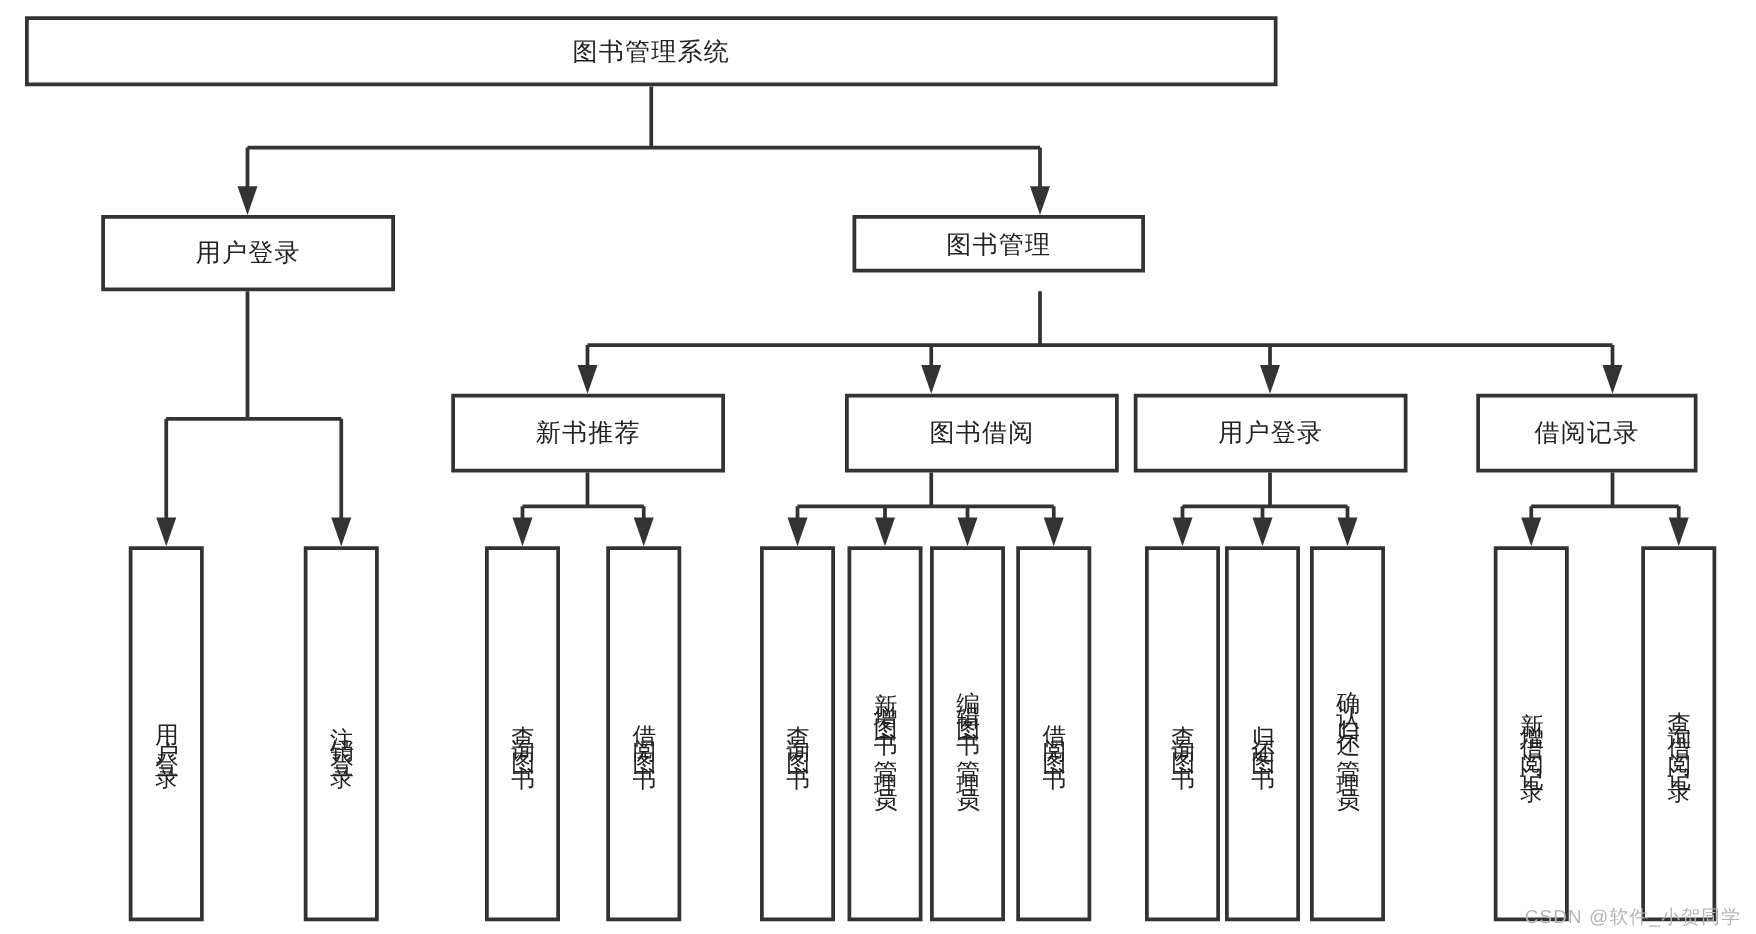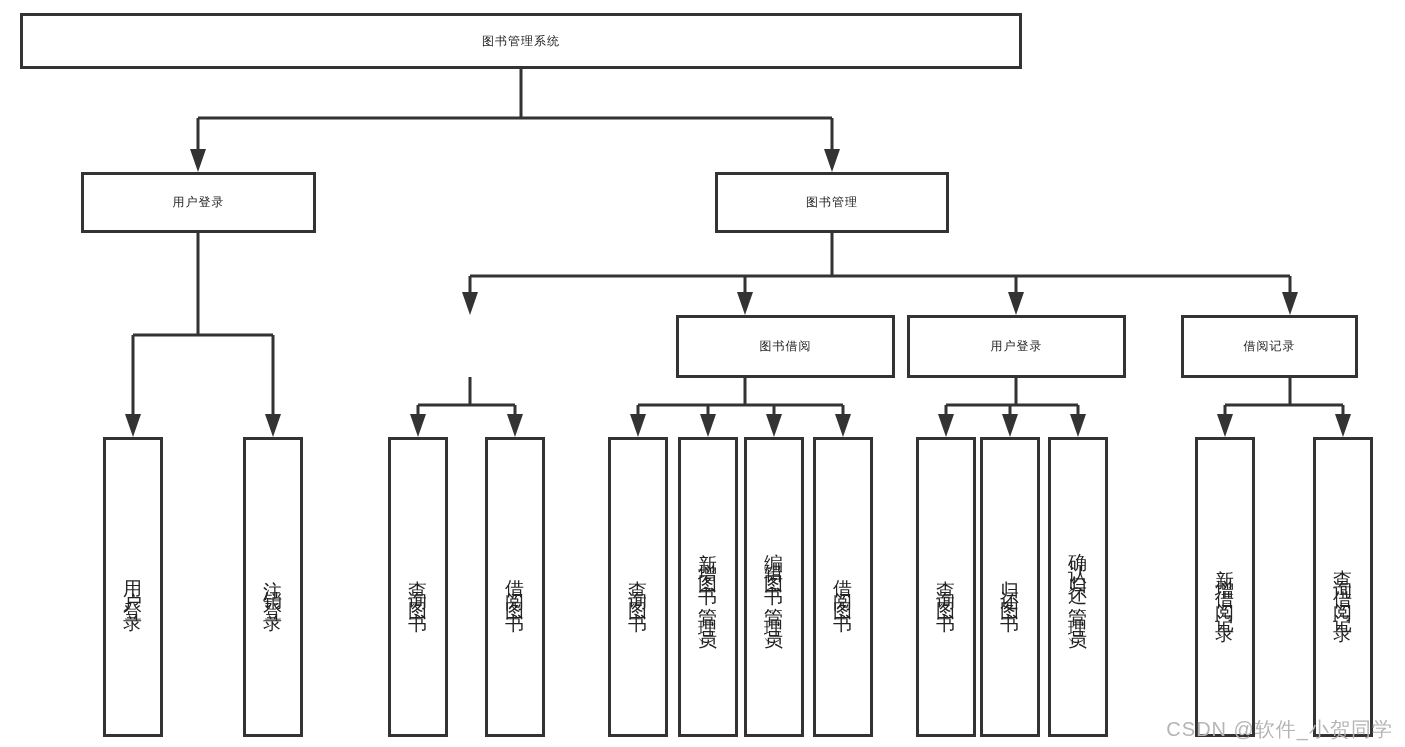--- a/index.html
+++ b/index.html
@@ -22,21 +22,21 @@
     height: 747px;
   }
   .hbox {
     position: absolute;
     box-sizing: border-box;
     border: 3px solid #333333;
     background: #ffffff;
     display: flex;
     align-items: center;
     justify-content: center;
-    font-size: 12px;
+    font-size: 20px;
     color: #222222;
     letter-spacing: 1px;
     white-space: nowrap;
   }
   .vbox {
     position: absolute;
     top: 437px;
     width: 60px;
     height: 300px;
     box-sizing: border-box;
@@ -52,21 +52,21 @@
     text-orientation: mixed;
     font-size: 19px;
     letter-spacing: 11px;
     line-height: 1;
     max-height: 292px;
   }
   .watermark {
     position: absolute;
     right: 12px;
     bottom: 4px;
-    font-size: 20px;
+    font-size: 15px;
     color: #b5b5b5;
     letter-spacing: 1px;
     white-space: nowrap;
   }
 </style>
 </head>
 <body>
 
 <div class="canvas">
 
@@ -110,24 +110,27 @@
     </g>
   </svg>
 
   <div class="hbox" style="left:20px; top:13px; width:1002px; height:56px;">
     <span>图书管理系统</span>
   </div>
 
   <div class="hbox" style="left:81px; top:172px; width:235px; height:61px;">
     <span>用户登录</span>
   </div>
-  <div class="hbox" style="left:715px; top:172px; width:234px; height:61px;">
+  <div class="hbox" style="left:682px; top:172px; width:234px; height:46px;">
     <span>图书管理</span>
   </div>
 
+  <div class="hbox" style="left:361px; top:315px; width:219px; height:63px;">
+    <span>新书推荐</span>
+  </div>
   <div class="hbox" style="left:636px; top:315px; width:219px; height:63px;margin-left:40px;">
     <span>图书借阅</span>
   </div>
   <div class="hbox" style="left:907px; top:315px; width:219px; height:63px;">
     <span>用户登录</span>
   </div>
   <div class="hbox" style="left:1181px; top:315px; width:177px; height:63px;">
     <span>借阅记录</span>
   </div>
 

